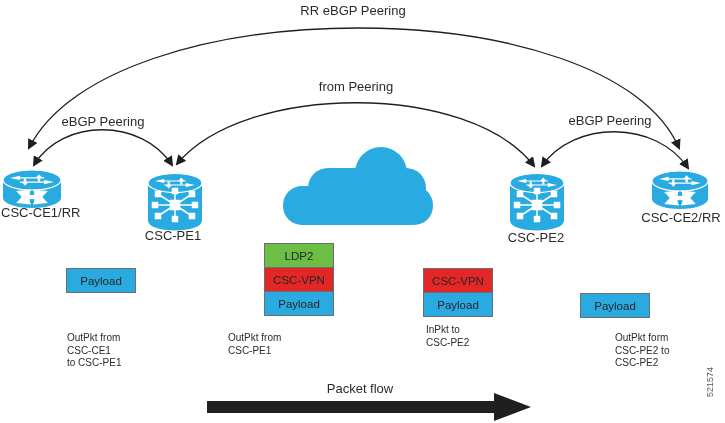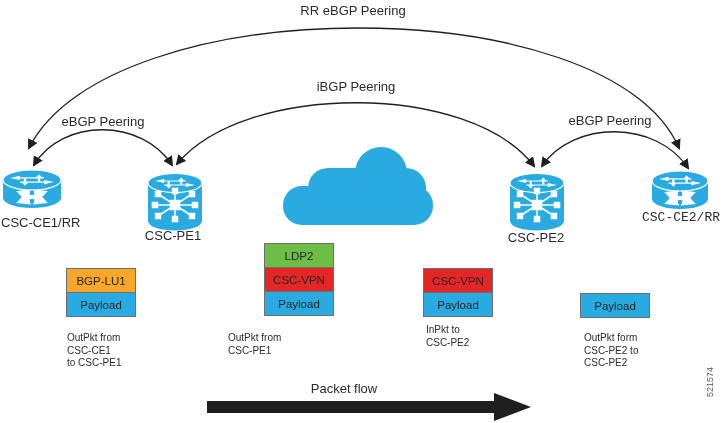--- a/index.html
+++ b/index.html
@@ -108,31 +108,30 @@
       <rect x="-28" y="-9" width="56" height="18"></rect>
       <ellipse cx="0" cy="-9" rx="28" ry="10" stroke="#ffffff" stroke-width="1.2"></ellipse>
       <use href="#pinwheel" transform="translate(0,-9) scale(0.95,0.52)" fill="#ffffff"></use>
       <use href="#xarrows" transform="translate(0,8)"></use>
     </g>
 
     <polygon points="207,401 494,401 494,393 531,407 494,421 494,413 207,413" style="fill: rgb(31, 31, 31);"></polygon>
   </svg>
 
   <div class="lbl center" style="left:353px;top:3px;">RR eBGP Peering</div>
-  <div class="lbl center" style="left:356px;top:79px;">iBGP Peering</div>
+  <div class="lbl center" style="left:356px;top:79px;">from Peering</div>
   <div class="lbl center" style="left:103px;top:114px;">eBGP Peering</div>
   <div class="lbl center" style="left:610px;top:113px;">eBGP Peering</div>
 
-  <div class="lbl" style="left:1px;top:215px;">CSC-CE1/RR</div>
+  <div class="lbl" style="left:1px;top:205px;">CSC-CE1/RR</div>
   <div class="lbl center" style="left:173px;top:228px;">CSC-PE1</div>
   <div class="lbl center" style="left:536px;top:230px;">CSC-PE2</div>
-  <div class="lbl center" style="left:681px;top:210px;font-family:Liberation Mono, monospace;">CSC-CE2/RR</div>
+  <div class="lbl center" style="left:681px;top:210px;">CSC-CE2/RR</div>
 
   <div class="stack" style="left:66px;top:268px;">
-    <div class="pbox" style="background-color: rgb(249, 167, 43);">BGP-LU1</div>
     <div class="pbox" style="background-color: rgb(41, 171, 226);">Payload</div>
   </div>
   <div class="cap" style="left:67px;top:332px;">OutPkt from
 CSC-CE1
 to CSC-PE1</div>
 
   <div class="stack" style="left:228px;top:243px;padding-left:36px;">
     <div class="pbox" style="background-color: rgb(108, 190, 69);">LDP2</div>
     <div class="pbox" style="background-color: rgb(227, 39, 38);">CSC-VPN</div>
     <div class="pbox" style="background-color: rgb(41, 171, 226);">Payload</div>
@@ -143,21 +142,21 @@
   <div class="stack" style="left:423px;top:268px;">
     <div class="pbox" style="background-color: rgb(227, 39, 38);">CSC-VPN</div>
     <div class="pbox" style="background-color: rgb(41, 171, 226);">Payload</div>
   </div>
   <div class="cap" style="left:426px;top:324px;">InPkt to
 CSC-PE2</div>
 
   <div class="stack" style="left:580px;top:293px;">
     <div class="pbox" style="background-color: rgb(41, 171, 226);">Payload</div>
   </div>
-  <div class="cap" style="left:584px;top:332px;">OutPkt form
+  <div class="cap" style="left:615px;top:332px;">OutPkt form
 CSC-PE2 to
 CSC-PE2</div>
 
-  <div class="lbl center" style="left:340px;top:381px;padding-left:8px;">Packet flow</div>
+  <div class="lbl center" style="left:356px;top:381px;padding-left:8px;">Packet flow</div>
 
   <div class="fig-num">521574</div>
 
 </div>
 
 </body></html>

